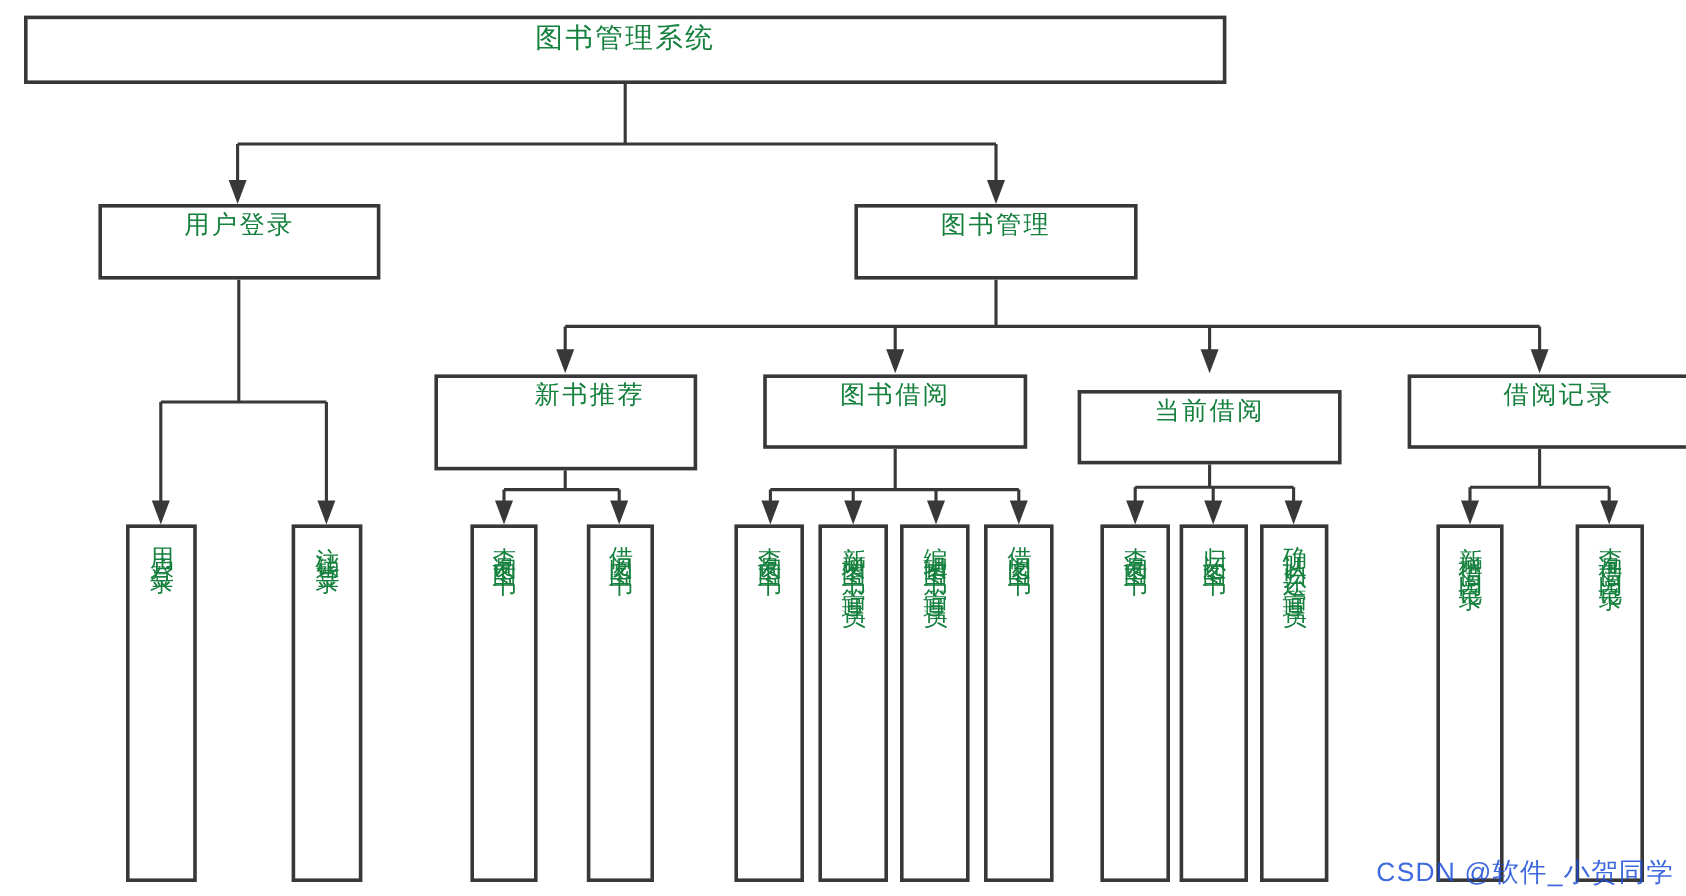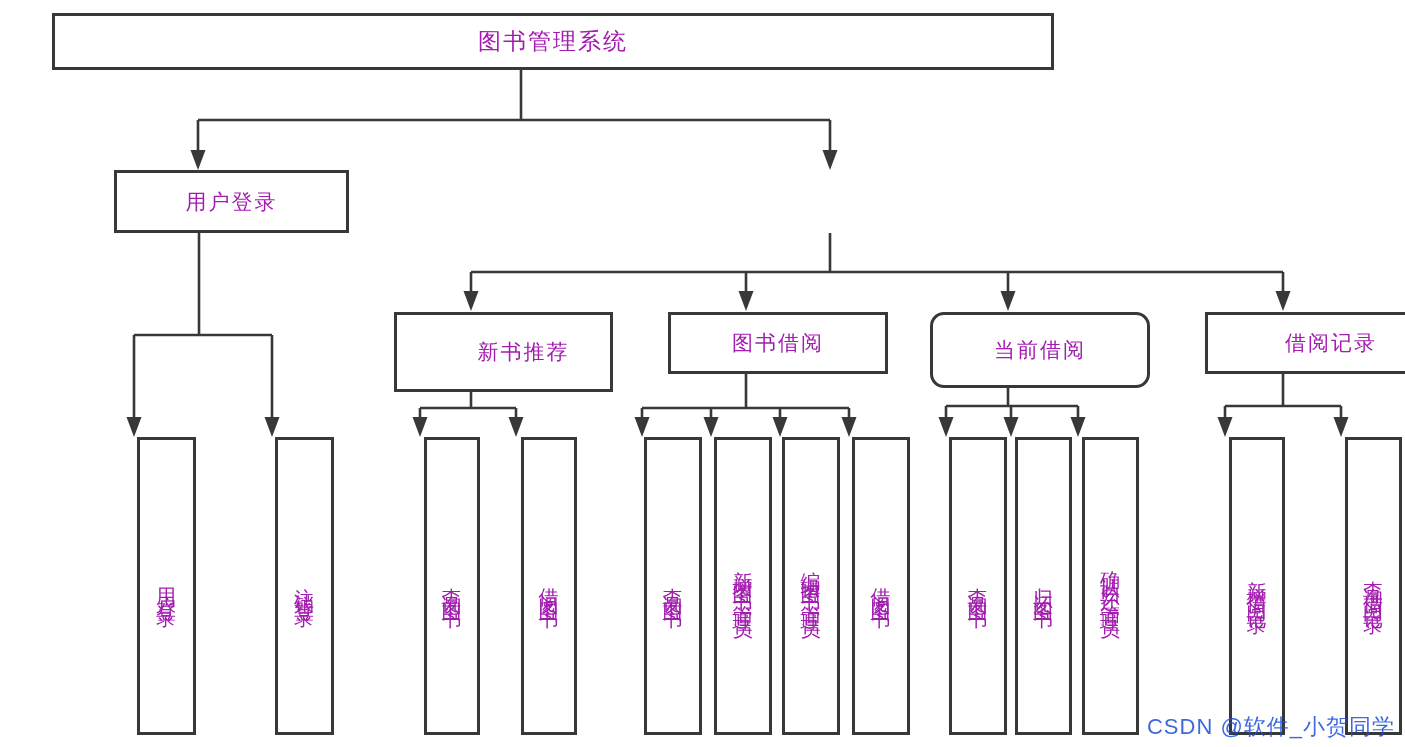--- a/index.html
+++ b/index.html
@@ -22,24 +22,22 @@
     width: 1405px;
     height: 747px;
     pointer-events: none;
   }
   .box {
     position: absolute;
     box-sizing: border-box;
     background: #ffffff;
     border: 3px solid #383838;
     display: flex;
-    align-items: center;
     justify-content: center;
-    color: #a21caf;
-    margin-left: 32px;
+    color: #15803d;
   }
   .hbox .label {
     font-size: 21px;
     font-weight: 500;
     letter-spacing: 2px;
     white-space: nowrap;
   }
   .rootbox .label {
     font-size: 23px;
   }
@@ -131,28 +129,31 @@
     </g>
   </svg>
 
   <div class="box hbox rootbox" style="left:20px; top:13px; width:1002px; height:57px;">
     <span class="label">图书管理系统</span>
   </div>
 
   <div class="box hbox" style="left:82px; top:170px; width:235px; height:63px;">
     <span class="label">用户登录</span>
   </div>
+  <div class="box hbox" style="left:712px; top:170px; width:236px; height:63px;">
+    <span class="label">图书管理</span>
+  </div>
 
   <div class="box hbox" style="left:362px; top:312px; width:219px; height:80px;padding-left:40px;">
     <span class="label">新书推荐</span>
   </div>
   <div class="box hbox" style="left:636px; top:312px; width:220px; height:62px;">
     <span class="label">图书借阅</span>
   </div>
-  <div class="box hbox" style="left:898px; top:312px; width:220px; height:76px;border-radius:14px;">
+  <div class="box hbox" style="left:898px; top:325px; width:220px; height:62px;">
     <span class="label">当前借阅</span>
   </div>
   <div class="box hbox" style="left:1173px; top:312px; width:252px; height:62px;">
     <span class="label">借阅记录</span>
   </div>
 
   <div class="box vbox" style="left:105px; top:437px; width:59px; height:298px;">
     <span class="label">用户登录</span>
   </div>
   <div class="box vbox" style="left:243px; top:437px; width:59px; height:298px;">

